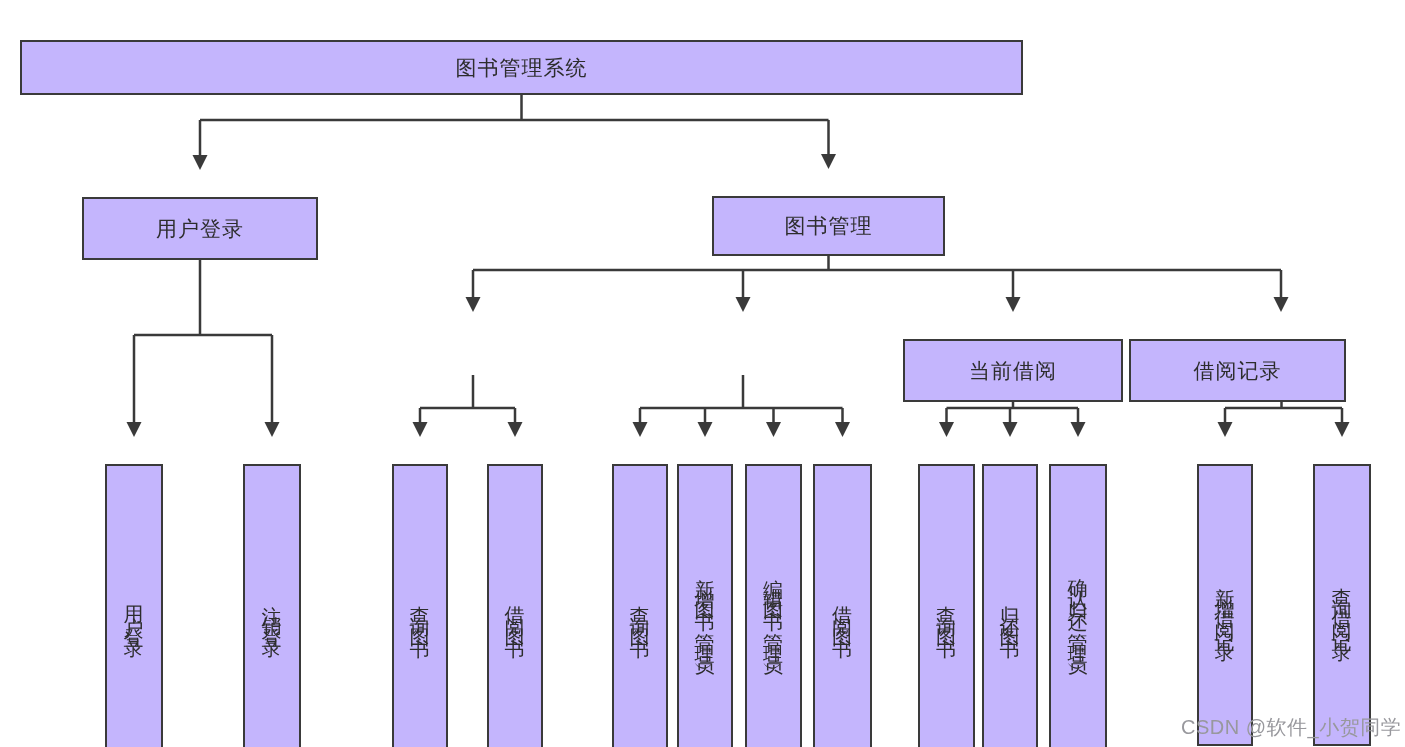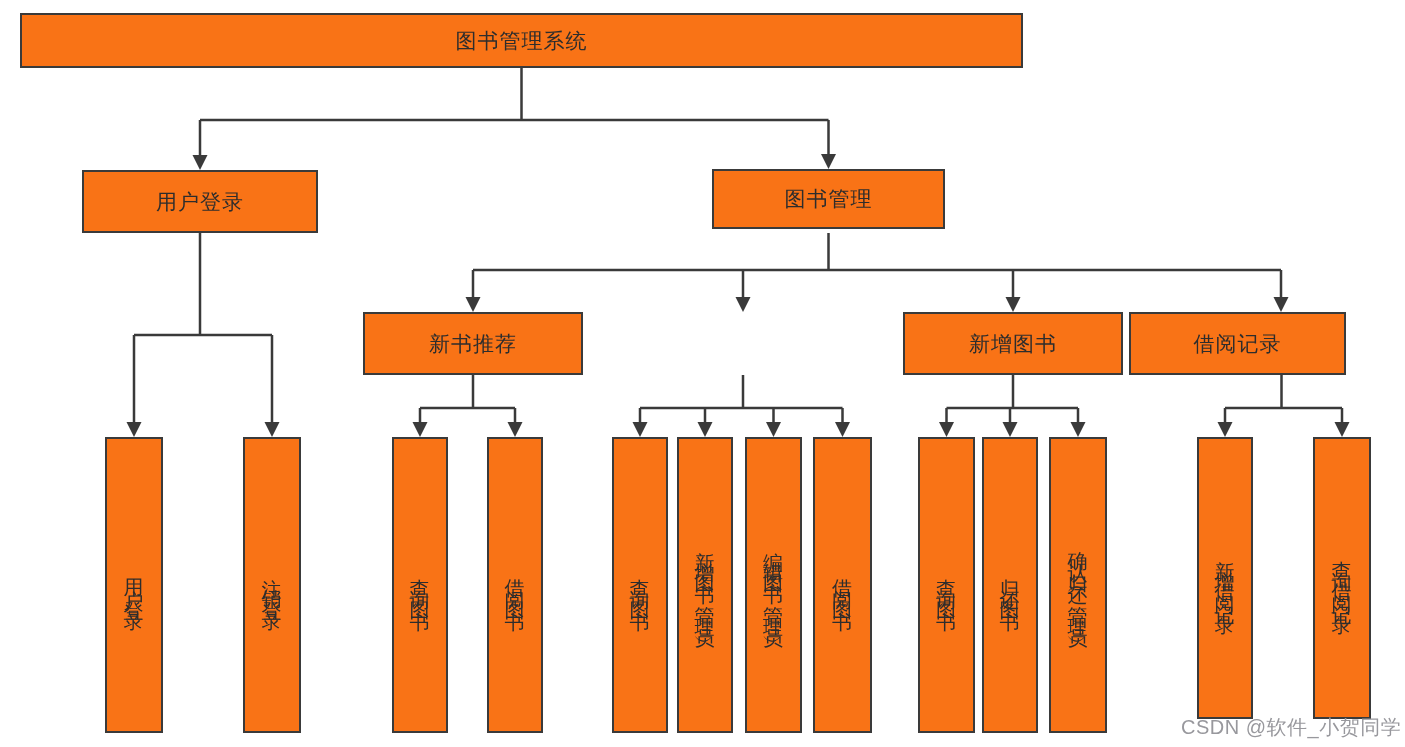--- a/index.html
+++ b/index.html
@@ -10,24 +10,25 @@
   }
   html,body{margin:0;padding:0;}
   body{
     width:1405px;height:747px;background:var(--bg);
     font-family:"Liberation Sans","DejaVu Sans",sans-serif;
     overflow:hidden;
   }
   .canvas{position:relative;width:1405px;height:747px;background:var(--bg);}
   .wires{position:absolute;left:0;top:0;width:1405px;height:747px;color:var(--line);}
   .node{
-    position:absolute;box-sizing:border-box;background:#f97316;
+    position:absolute;box-sizing:border-box;background:#c4b5fd;
     border:2.5px solid var(--line);
     display:flex;align-items:center;justify-content:center;
     color:var(--text);
+    margin-top:27px;
   }
   .node.h{font-size:21px;letter-spacing:1px;}
   .node.v span{
     writing-mode:vertical-rl;
     font-size:20px;
     letter-spacing:11px;
     line-height:1;
   }
   .watermark{
     position:absolute;left:1181px;top:714px;width:224px;
@@ -94,25 +95,22 @@
     <span>图书管理系统</span>
   </div>
 
   <div class="node h" style="left:82px;top:170px;width:236px;height:63px">
     <span>用户登录</span>
   </div>
   <div class="node h" style="left:712px;top:169px;width:233px;height:60px">
     <span>图书管理</span>
   </div>
 
-  <div class="node h" style="left:363px;top:312px;width:220px;height:63px">
-    <span>新书推荐</span>
-  </div>
   <div class="node h" style="left:903px;top:312px;width:220px;height:63px">
-    <span>新增图书</span>
+    <span>当前借阅</span>
   </div>
   <div class="node h" style="left:1129px;top:312px;width:217px;height:63px">
     <span>借阅记录</span>
   </div>
 
   <div class="node v" style="left:105px;top:437px;width:58px;height:296px">
     <span>用户登录</span>
   </div>
   <div class="node v" style="left:243px;top:437px;width:58px;height:296px">
     <span>注销登录</span>

